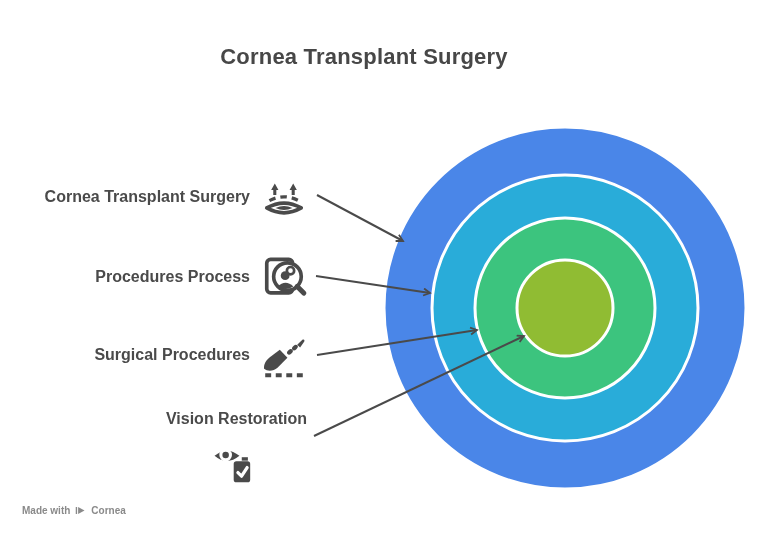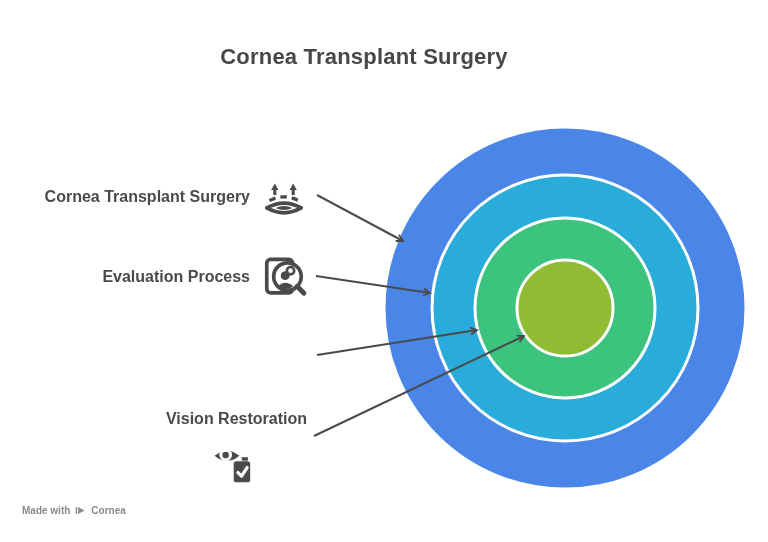--- a/index.html
+++ b/index.html
@@ -108,35 +108,49 @@
           <path d="M5.3,8.4 L9.1,8.4 L7.2,5 Z M14.9,8.4 L18.7,8.4 L16.8,5 Z" fill="#4a4a4a" stroke="none"></path>
           <path d="M4.4,13.9 Q12,9.9 19.6,13.9" stroke-width="1.7" stroke-dasharray="3.4,2.6"></path>
           <path d="M3,17.7 Q12,12.6 21,17.7 Q12,22.8 3,17.7 Z" stroke-width="1.9" stroke-linejoin="round"></path>
           <path d="M7.6,17.7 Q12,15.6 16.4,17.7 Q12,19.8 7.6,17.7 Z" fill="#4a4a4a" stroke="none"></path>
         </g>
       </svg>
     </span>
   </div>
 
   <div class="label-row row-2">
-    <span class="label-text">Evaluation Process</span>
+    <span class="label-text">Procedures Process</span>
     <span class="label-icon">
       <svg viewBox="0 0 24 24" xmlns="http://www.w3.org/2000/svg">
         <g stroke="#4a4a4a" fill="none" stroke-width="1.9">
           <rect x="3" y="2.8" width="13.5" height="17.5" rx="2"></rect>
           <circle cx="13.8" cy="11.8" r="7.2" fill="#ffffff"></circle>
           <circle cx="15.4" cy="8.7" r="1.9" stroke-width="1.4"></circle>
           <circle cx="12.6" cy="11.3" r="2.3" fill="#4a4a4a" stroke="none"></circle>
           <path d="M8.6,17.1 Q12.7,12.9 16.9,16.9 Q12.9,19.5 8.6,17.1 Z" fill="#4a4a4a" stroke="none"></path>
           <path d="M18.9,16.9 L22.3,20.4" stroke-width="2.6" stroke-linecap="round"></path>
         </g>
       </svg>
     </span>
   </div>
 
+  <div class="label-row row-3">
+    <span class="label-text">Surgical Procedures</span>
+    <span class="label-icon">
+      <svg viewBox="0 0 24 24" xmlns="http://www.w3.org/2000/svg">
+        <g fill="#4a4a4a">
+          <path d="M1.6,19.2 C1.3,17 2.6,14.8 4.6,13.2 L9.8,9.2 L13.8,13.4 L8.6,18.6 C6.4,20.6 3.4,20.6 1.6,19.2 Z"></path>
+          <ellipse cx="15.1" cy="10.4" rx="1.7" ry="1.15" transform="rotate(-42 15.1 10.4)"></ellipse>
+          <ellipse cx="17.7" cy="8.1" rx="1.7" ry="1.15" transform="rotate(-42 17.7 8.1)"></ellipse>
+          <path d="M18.9,6.6 L21.6,4.1 C22.4,3.4 23,4.3 22.5,5.1 L20.4,8.1 Z"></path>
+          <path d="M2.2,22.6 H21.8" stroke="#4a4a4a" stroke-width="2.1" stroke-dasharray="3.1,2.4" fill="none"></path>
+        </g>
+      </svg>
+    </span>
+  </div>
 
   <div class="label-row row-4">
     <span class="label-text">Vision Restoration</span>
     <span class="label-icon">
       <svg viewBox="0 0 24 24" xmlns="http://www.w3.org/2000/svg">
         <g>
           <path d="M0.8,8.8 Q7.2,3.4 13.8,8.8 Q7.2,14.2 0.8,8.8 Z" fill="#4a4a4a"></path>
           <circle cx="6.6" cy="8.3" r="2.5" fill="none" stroke="#ffffff" stroke-width="1.6"></circle>
           <path d="M15,10.4 L18.2,10.4" stroke="#4a4a4a" stroke-width="1.8"></path>
           <rect x="10.8" y="11.6" width="8.6" height="11" rx="1.4" fill="#4a4a4a"></rect>

